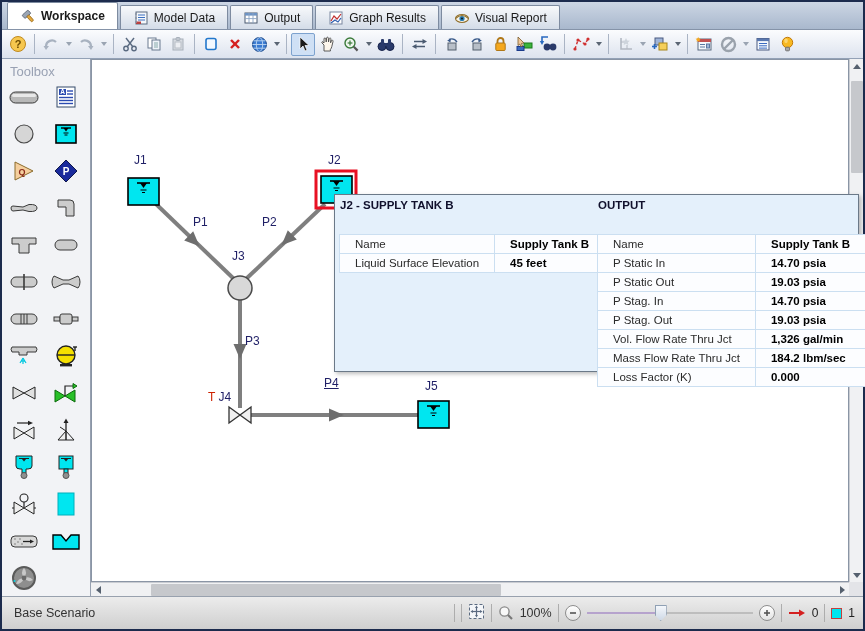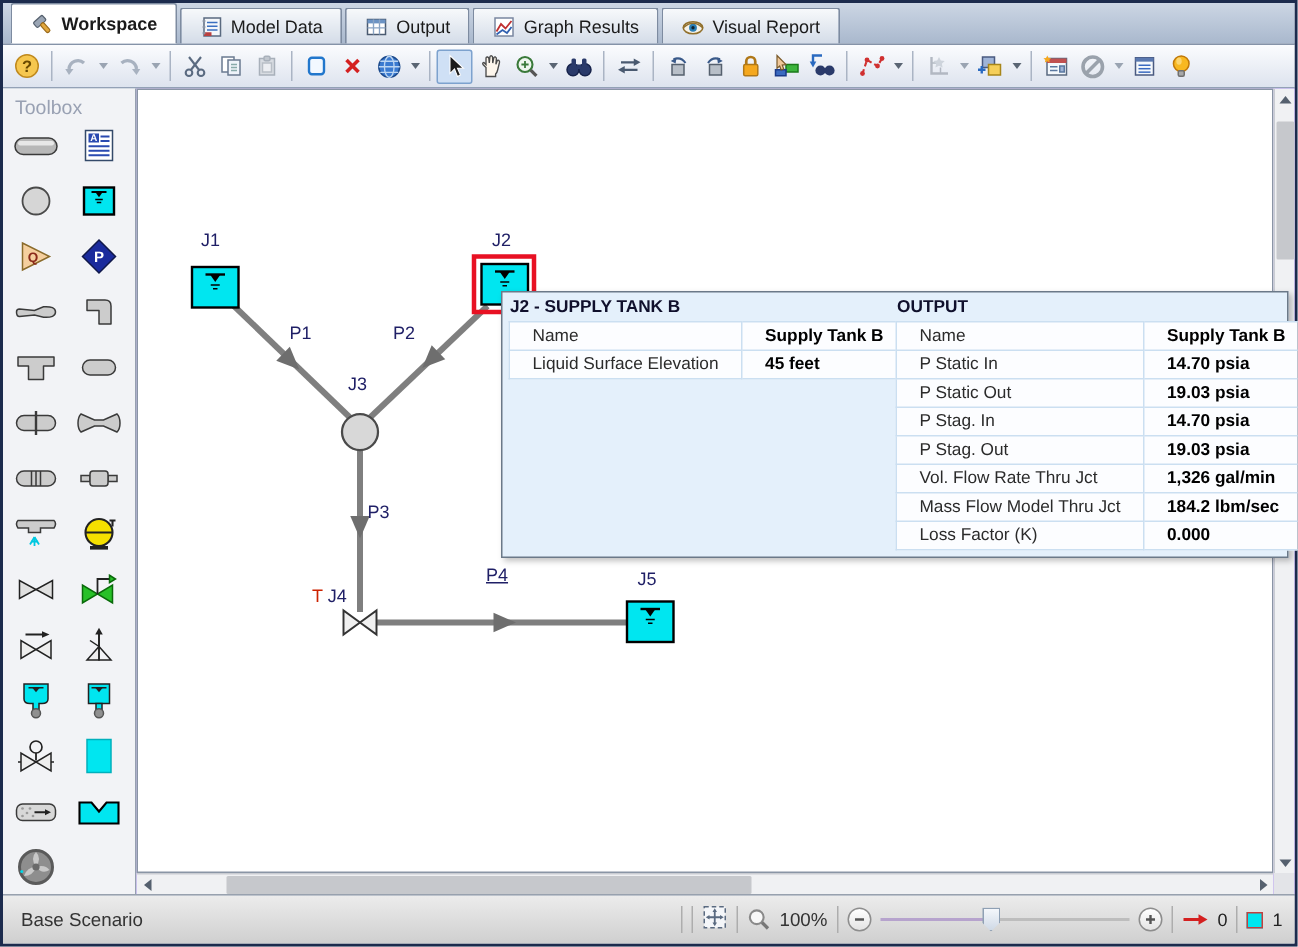--- a/index.html
+++ b/index.html
@@ -67,21 +67,21 @@
   }
   .toolbox-title { font-size:13px; color:#99a1b3; padding:3px 0 4px 8px; }
   .tool-grid {
     display:grid; grid-template-columns:38px 38px; justify-content:center;
     row-gap:13px; column-gap:4px; padding-top:2px;
   }
   .tool { width:36px; height:24px; display:flex; align-items:center; justify-content:center; }
   .tool svg { display:block; }
 
   
-  .canvasbox { position:relative; flex:1; background:#8b5cf6; }
+  .canvasbox { position:relative; flex:1; background:#404040; }
   .canvas-area {
     position:absolute; left:0; top:0; right:14px; bottom:14px;
     background:#ffffff; border:1px solid #8a95a5; overflow:hidden;
   }
   .model-svg { position:absolute; left:0; top:0; }
   .node-label {
     position:absolute; font-size:12px; color:#1f1f66; white-space:nowrap;
   }
   .prefix-red { color:#cc2200; }
 
@@ -103,21 +103,21 @@
   .vthumb { position:absolute; left:1px; width:12px; background:#c6c8cc; border-radius:1px; }
   .hthumb { position:absolute; top:1px; height:12px; background:#c6c8cc; border-radius:1px; }
 
   
   .popup {
     position:absolute; left:243px; top:135px; width:525px; height:178px;
     background:#e4f0fb; border:1px solid #6b7988;
     box-shadow:2px 2px 4px rgba(0,0,0,.25);
     z-index:6; display:flex; padding:3px 4px; gap:8px;
   }
-  .popup-col { display:flex; flex-direction:column; }
+  .popup-col { display:flex; flex-direction:column;gap:20px; }
   .popup-col.left  { width:250px; flex:0 0 250px; }
   .popup-col.right { flex:1; }
   .popup-header {
     font-size:11.5px; font-weight:bold; color:#10102c;
     padding:1px 1px 3px 1px; white-space:nowrap;
   }
   table.ptable { border-collapse:collapse; width:100%; background:#fcfdff; font-size:11.5px; }
   table.ptable td { border:1px solid #cbdff1; padding:2px 15px; height:15px; line-height:14px; white-space:nowrap; }
   td.plabel { color:#2b2b2b; width:58%; }
   td.pvalue { font-weight:bold; color:#000; width:42%; }
@@ -749,21 +749,21 @@
               </tr>
               <tr>
                 <td class="plabel">P Stag. Out</td>
                 <td class="pvalue">19.03 psia</td>
               </tr>
               <tr>
                 <td class="plabel">Vol. Flow Rate Thru Jct</td>
                 <td class="pvalue">1,326 gal/min</td>
               </tr>
               <tr>
-                <td class="plabel">Mass Flow Model Thru Jct</td>
+                <td class="plabel">Mass Flow Rate Thru Jct</td>
                 <td class="pvalue">184.2 lbm/sec</td>
               </tr>
               <tr>
                 <td class="plabel">Loss Factor (K)</td>
                 <td class="pvalue">0.000</td>
               </tr>
             </tbody>
           </table>
         </div>
       </div>

